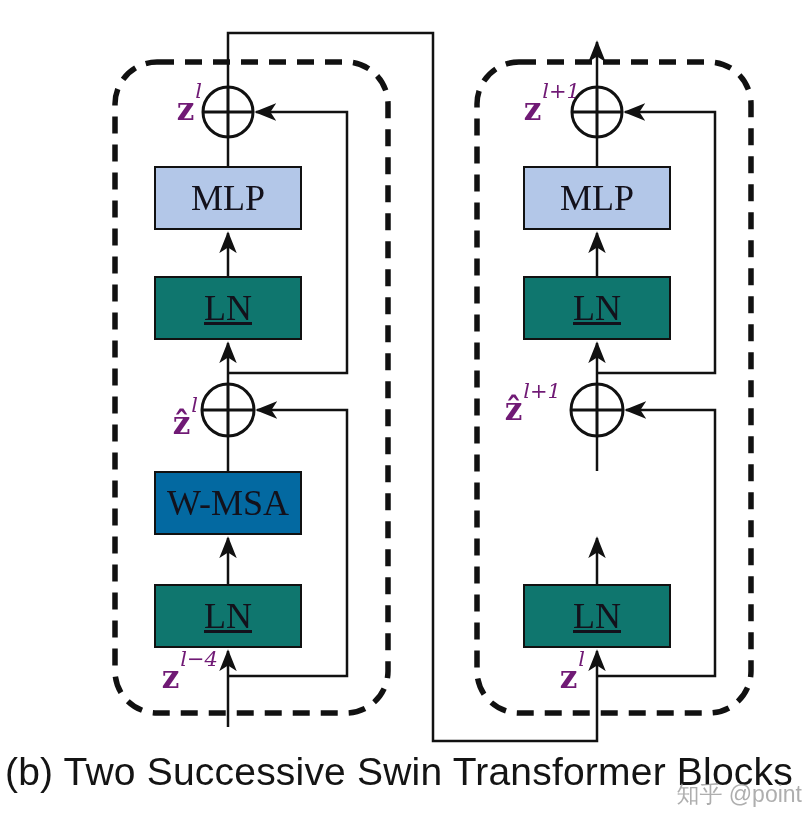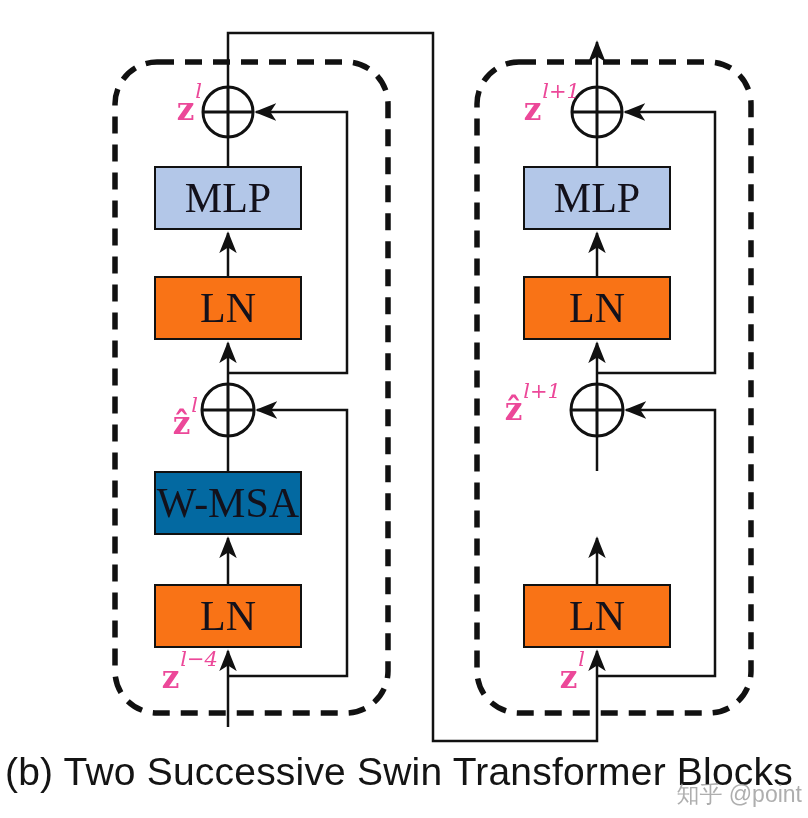--- a/index.html
+++ b/index.html
@@ -11,33 +11,33 @@
     font-family:"Liberation Sans",sans-serif;
   }
   .wires{position:absolute;left:0;top:0;z-index:1;}
   .box{
     position:absolute;
     width:148px;height:64px;
     box-sizing:border-box;
     border:2.5px solid #111111;
     display:flex;align-items:center;justify-content:center;
     font-family:"Liberation Serif","DejaVu Serif",serif;
-    font-size:42px;color:#13111b;
+    font-size:36px;color:#13111b;
     z-index:2;
     white-space:nowrap;
   }
   .box-mlp{background:#b3c7e8;}
-  .box-ln{background:#f97316;}
+  .box-ln{background:#0f766e;text-decoration:underline;}
   .box-msa{background:#0369a1;}
   .col-left{left:154px;}
   .col-right{left:523px;}
   .nlabel{
     position:absolute;z-index:3;
     font-family:"DejaVu Serif",serif;
-    font-weight:700;font-size:31px;color:#ec4899;
+    font-weight:700;font-size:31px;color:#701a75;
     line-height:1;white-space:nowrap;
   }
   .nlabel sup{
     font-weight:400;font-style:italic;
     font-size:21px;line-height:0;
     position:relative;top:-11px;left:1px;
   }
   .caption{
     position:absolute;left:5px;top:750px;z-index:2;
     font-family:"Liberation Sans",sans-serif;

